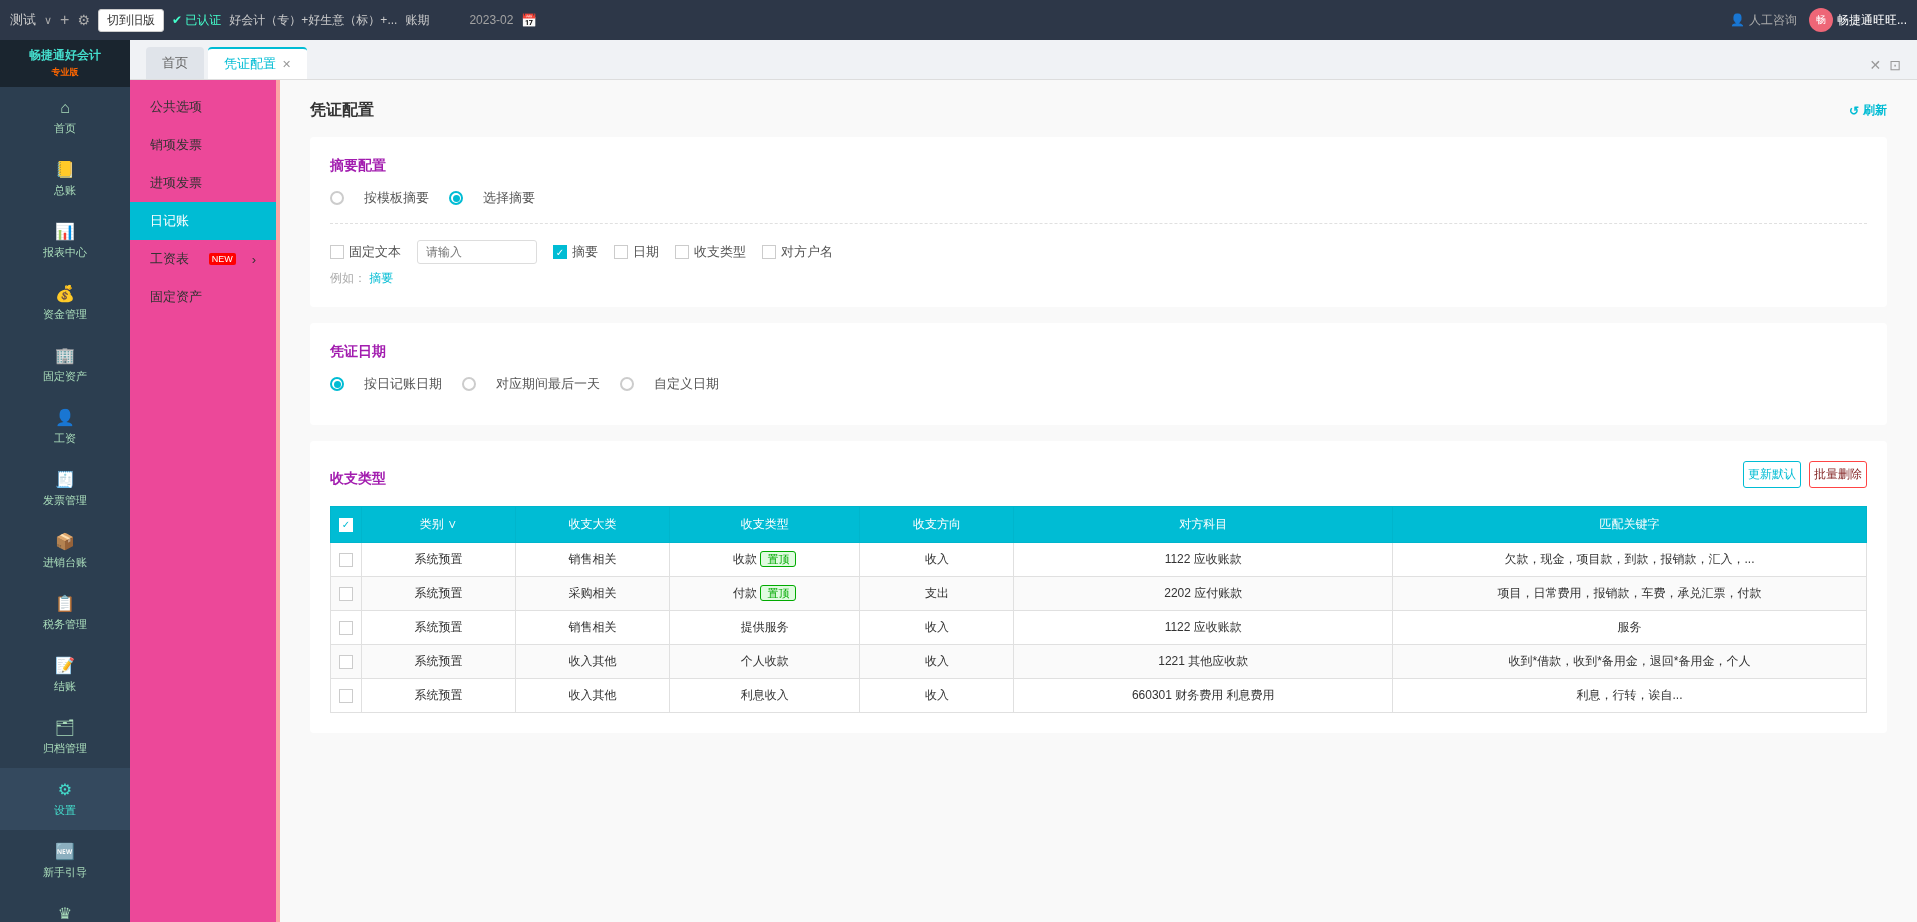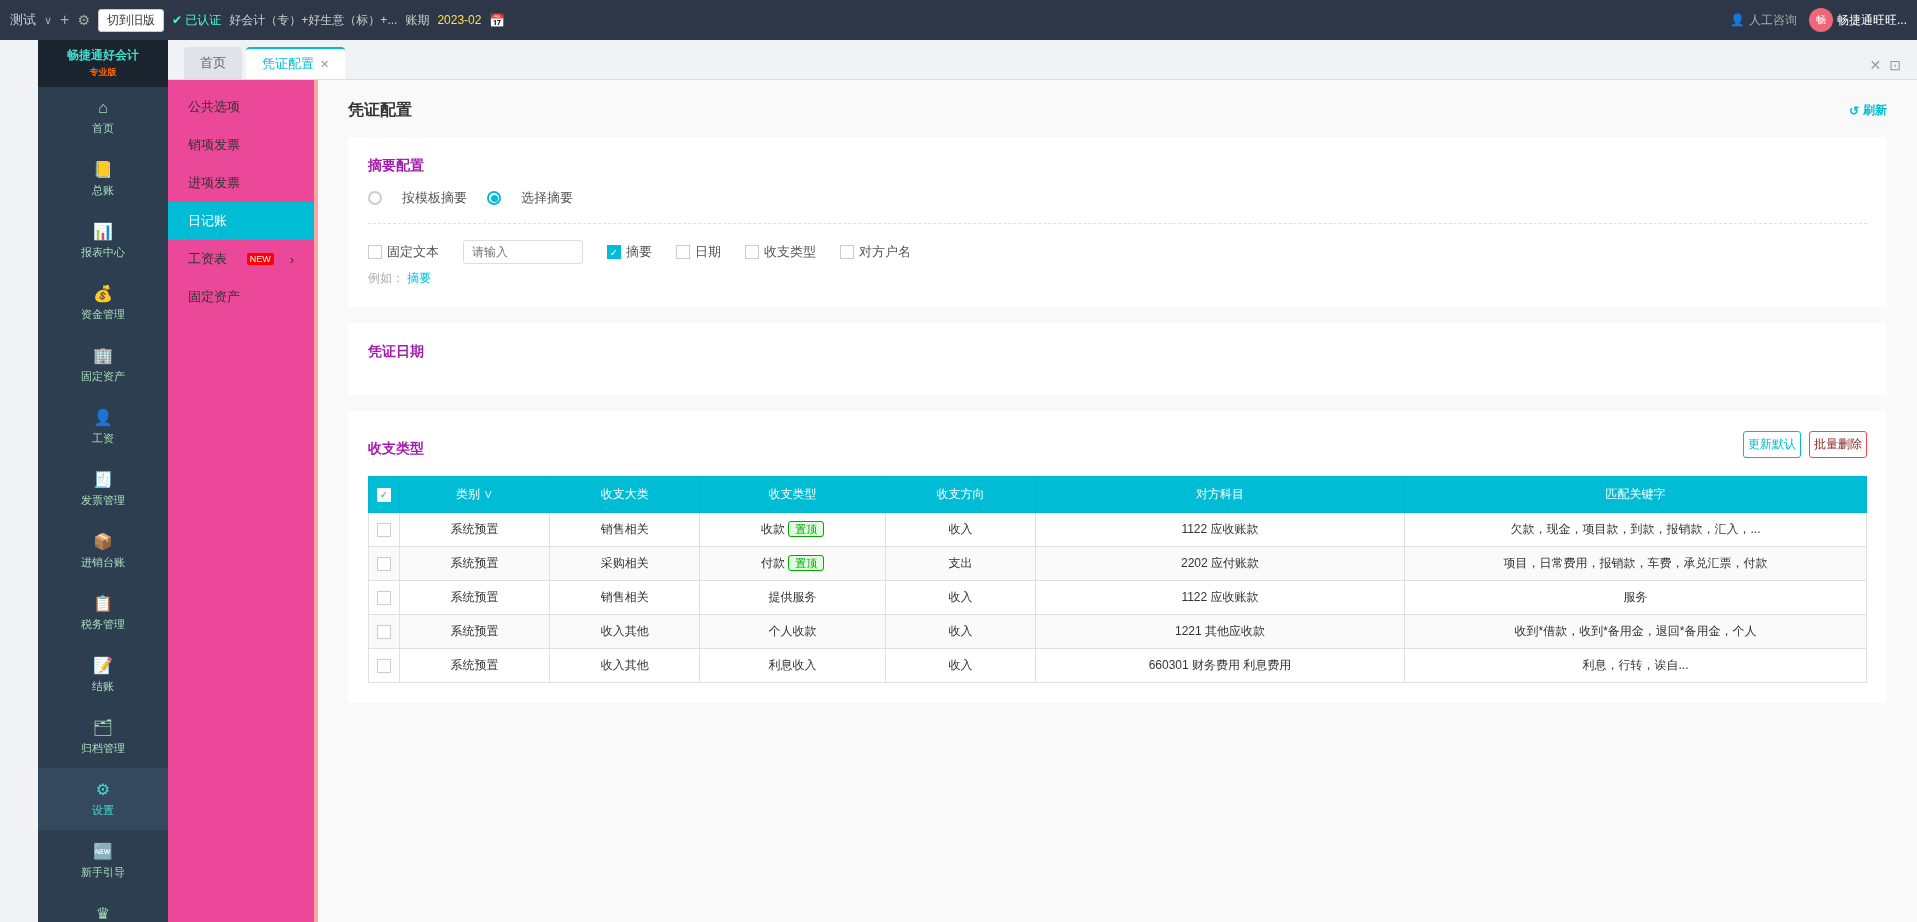--- a/index.html
+++ b/index.html
@@ -5,28 +5,28 @@
     * { box-sizing: border-box; margin: 0; padding: 0; }
     body { font-family: 'Microsoft YaHei', Arial, sans-serif; font-size: 13px; background: #f0f2f5; display: flex; flex-direction: column; height: 922px; overflow: hidden; }
 
     
     .topbar { height: 40px; background: #2d3748; display: flex; align-items: center; padding: 0 10px; gap: 8px; flex-shrink: 0; }
     .topbar-chevron { color: #aaa; font-size: 11px; cursor: pointer; }
     .topbar-add { color: #aaa; font-size: 16px; cursor: pointer; }
     .topbar-gear { color: #aaa; font-size: 14px; cursor: pointer; }
     .topbar-btn { background: #fff; color: #333; border: 1px solid #ccc; border-radius: 3px; padding: 2px 8px; font-size: 12px; cursor: pointer; }
     .topbar-text { color: #ccc; font-size: 12px; }
-    .topbar-period { color: #fde047; font-size: 12px; }
+    .topbar-period { color: #a3a3a3; font-size: 12px; margin-left: 32px; }
     .topbar-right { margin-left: auto; display: flex; align-items: center; gap: 12px; }
     .topbar-service { color: #aaa; font-size: 12px; cursor: pointer; margin-left: 48px; }
     .topbar-user { display: flex; align-items: center; gap: 4px; color: #fff; font-size: 12px; cursor: pointer; }
     .user-avatar { width: 24px; height: 24px; background: #e67; border-radius: 50%; display: flex; align-items: center; justify-content: center; font-size: 10px; color: #fff; }
 
     
-    .main-layout { display: flex; flex: 1; overflow: hidden; margin-left: 38px; }
+    .main-layout { display: flex; flex: 1; overflow: hidden; }
 
     
     .sidebar { width: 130px; background: #2c3e50; display: flex; flex-direction: column; flex-shrink: 0; }
     .sidebar-logo { height: 50px; background: #1a252f; display: flex; align-items: center; justify-content: center; padding: 8px; }
     .sidebar-logo-text { color: #4dc; font-size: 12px; font-weight: bold; text-align: center; line-height: 1.3; }
     .sidebar-item { display: flex; flex-direction: column; align-items: center; padding: 12px 8px; cursor: pointer; color: #adb; font-size: 11px; gap: 4px; }
     .sidebar-item.active { background: #34495e; color: #4dc; }
     .sidebar-icon { font-size: 16px; }
 
     
@@ -56,21 +56,21 @@
     .section { background: #fff; padding: 20px; margin-bottom: 16px; border-radius: 4px; }
     .section-title { font-size: 14px; font-weight: bold; color: #a21caf; margin-bottom: 14px; }
     .section-divider { border-top: 1px dashed #e0e0e0; margin: 16px 0; }
 
     .radio-group { display: flex; align-items: center; gap: 20px; margin-bottom: 12px; }
     .radio-item { display: flex; align-items: center; gap: 20px; cursor: pointer; font-size: 13px; color: #555; }
     .radio-circle { width: 14px; height: 14px; border-radius: 50%; border: 2px solid #ccc; display: flex; align-items: center; justify-content: center; flex-shrink: 0; }
     .radio-circle.selected { border-color: #00bcd4; }
     .radio-dot { width: 7px; height: 7px; border-radius: 50%; background: #00bcd4; }
 
-    .checkbox-group { display: flex; align-items: center; gap: 24px; flex-wrap: wrap; }
+    .checkbox-group { display: flex; align-items: center; gap: 16px; flex-wrap: wrap; }
     .checkbox-item { display: flex; align-items: center; gap: 5px; cursor: pointer; font-size: 13px; color: #555; }
     .checkbox-box { width: 14px; height: 14px; border: 1px solid #ccc; display: flex; align-items: center; justify-content: center; background: #fff; flex-shrink: 0; }
     .checkbox-box.checked { background: #00bcd4; border-color: #00bcd4; color: #fff; font-size: 10px; }
     .text-input { border: 1px solid #ddd; border-radius: 3px; padding: 4px 8px; font-size: 12px; width: 120px; color: #0f766e; }
     .example-text { color: #00bcd4; font-size: 12px; margin-top: 6px; }
     .example-label { color: #aaa; }
 
     
     .table-header-row { display: flex; justify-content: flex-end; gap: 8px; margin-bottom: 8px; }
     .table-action-btn { border: 1px solid #00bcd4; color: #00bcd4; background: #fff; border-radius: 3px; padding: 4px 4px; font-size: 12px; cursor: pointer; }
@@ -258,20 +258,36 @@
             </label>
           </div>
           <div class="example-text">
             <span class="example-label">例如：</span>
             <span>摘要</span>
           </div>
         </div>
 
         <div class="section">
           <div class="section-title">凭证日期</div>
+          <div class="radio-group">
+            <label class="radio-item">
+              <div class="radio-circle selected">
+                <div class="radio-dot"></div>
+              </div>
+              <span>按日记账日期</span>
+            </label>
+            <label class="radio-item">
+              <div class="radio-circle"></div>
+              <span>对应期间最后一天</span>
+            </label>
+            <label class="radio-item">
+              <div class="radio-circle"></div>
+              <span>自定义日期</span>
+            </label>
+          </div>
         </div>
 
 
         <div class="section">
           <div style="display:flex;justify-content:space-between;align-items:center;margin-bottom:10px;">
             <div class="section-title" style="margin-bottom:0;">收支类型</div>
             <div class="table-header-row">
               <button class="table-action-btn">更新默认</button>
               <button class="table-action-btn danger">批量删除</button>
             </div>

